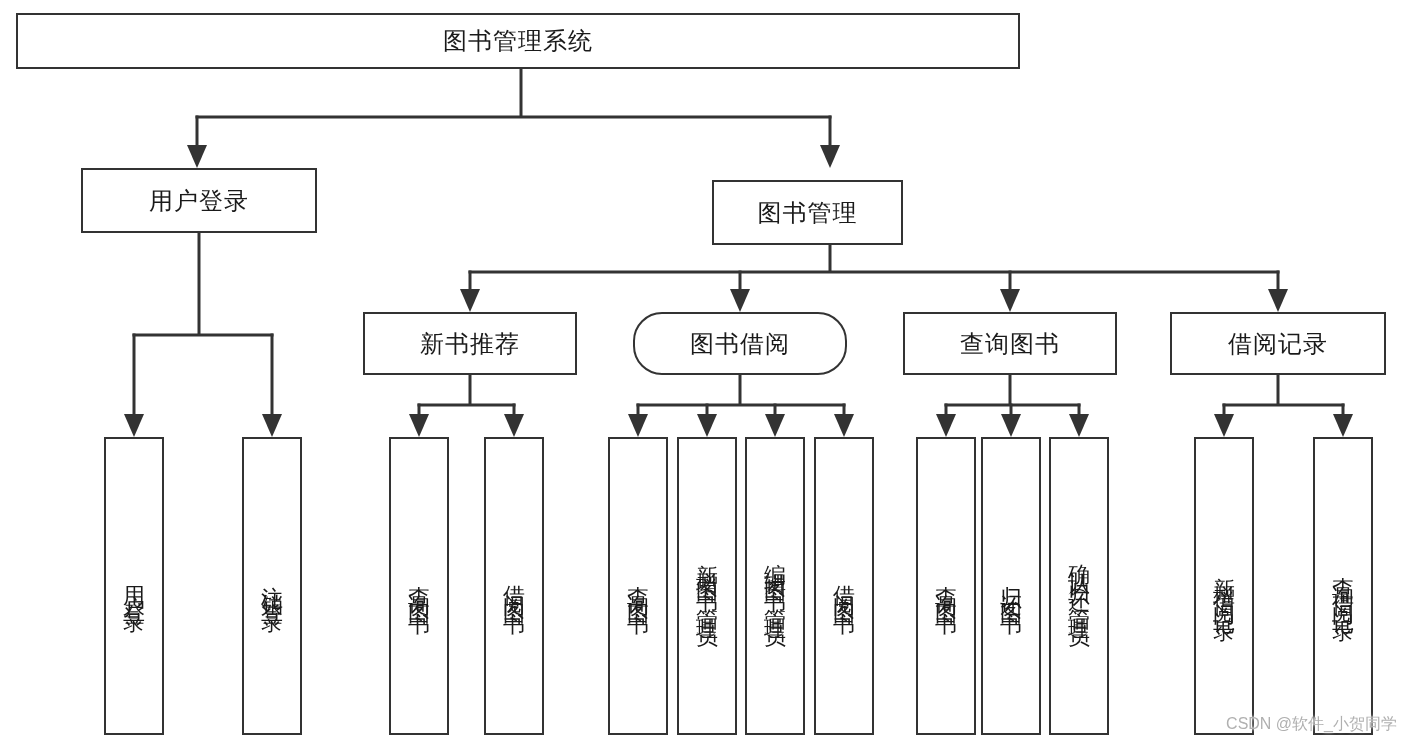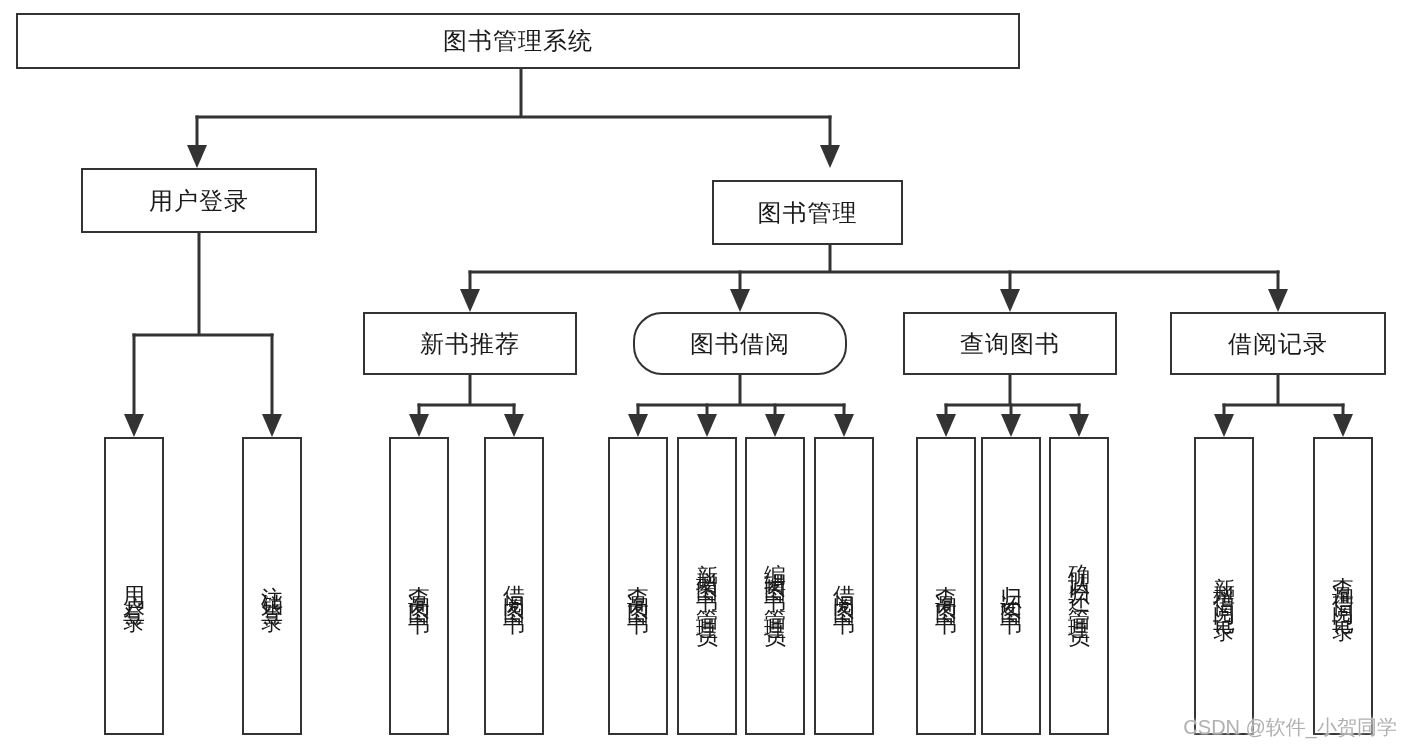--- a/index.html
+++ b/index.html
@@ -68,21 +68,21 @@
   .leaf-bb4 { left: 814px; }
   .leaf-cb1 { left: 916px; }
   .leaf-cb2 { left: 981px; }
   .leaf-cb3 { left: 1049px; }
   .leaf-br1 { left: 1194px; }
   .leaf-br2 { left: 1313px; }
   .watermark {
     position: absolute;
     right: 8px;
     top: 714px;
-    font-size: 20px;
+    font-size: 16px;
     color: #b0b0b0;
     white-space: nowrap;
     text-shadow: 0 0 2px #ffffff, 0 0 4px #ffffff;
     z-index: 5;
   }
   svg line { stroke: #333333; stroke-width: 3; }
   svg polygon { fill: #333333; stroke: none; }
 </style>
 </head>
 <body>

